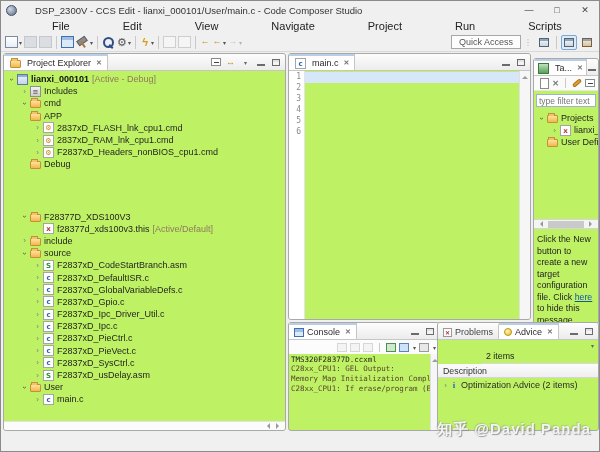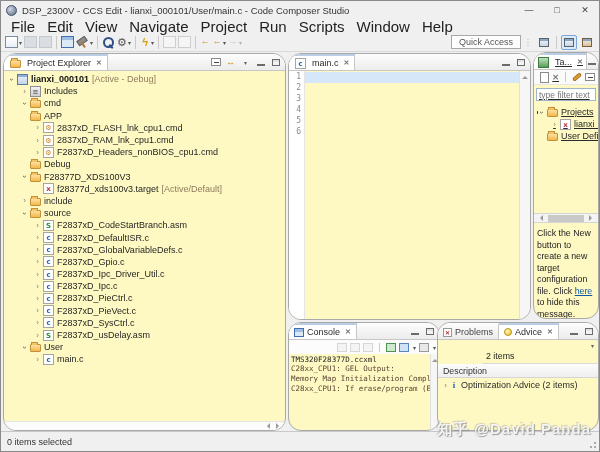--- a/index.html
+++ b/index.html
@@ -6,27 +6,27 @@
   html,body { margin:0; padding:0; background:#888; }
   .window {
     position:relative; width:600px; height:452px; background:#f0f0f0;
     font-family:"Liberation Sans", sans-serif; font-size:9px; color:#2b2b2b;
     border:1px solid #8a8a8a; overflow:hidden;
   }
   
   .titlebar { height:18px; background:#f0f0f0; display:flex; align-items:center; padding-left:5px; }
   .app-icon { width:11px; height:11px; border-radius:50%;
     background:radial-gradient(circle at 35% 35%, #cfd8e6, #5a6a80); border:1px solid #44536b; flex:none; }
-  .title-text { margin-left:5px; font-size:9.5px; color:#333; white-space:nowrap;text-align:right; }
+  .title-text { margin-left:18px; font-size:9.5px; color:#333; white-space:nowrap;text-align:right; }
   .win-controls { margin-left:auto; display:flex; height:100%; }
   .win-btn { width:28px; height:100%; display:flex; align-items:center; justify-content:center;
     font-size:9px; color:#444; }
   
   .menubar { height:14px; display:flex; align-items:center; padding-left:4px; background:#f0f0f0; }
-  .menu-item { padding:0 6px; font-size:15px; color:#222; }
+  .menu-item { padding:0 6px; font-size:11px; color:#222;margin-left:41px; }
   
   .toolbar { height:19px; display:flex; align-items:center; padding:0 3px; background:#f0f0f0;
     border-bottom:1px solid #d9d9d9; }
   .tb { height:15px; display:flex; align-items:center; margin:0 1px; flex:none; }
   .tbsep { width:1px; height:13px; background:#c9c9c9; margin:0 3px; flex:none; }
   .dd { font-size:6px; color:#555; margin-left:1px; }
   .gi { width:13px; height:12px; border:1px solid #999; background:#fff; position:relative; }
   .dis { opacity:.38; }
   .i-new { background:linear-gradient(#fff,#e8eef6); border-color:#7c8aa0; }
   .i-save { background:#b9c2cc; border-color:#7d8florida4; border-color:#7d8a94; }
@@ -45,24 +45,24 @@
   
   .qa-zone { margin-left:auto; display:flex; align-items:center; }
   .quick-access { border:1px solid #a8a8a8; border-radius:0; background:#fdfdfd;
     padding:1px 7px; font-size:9px; color:#555; }
   .dots { color:#a9a9a9; font-size:8px; margin:0 3px; }
   .persp { width:16px; height:15px; display:flex; align-items:center; justify-content:center; margin:0 1px; }
   .persp-active { background:#dcebfa; border:1px solid #7ba7d7; border-radius:2px; }
   .pico { width:10px; height:9px; border:1px solid #55636f; background:linear-gradient(#f6f9fc,#c9d6e2); box-shadow:inset 0 2px 0 #8aa5bd; }
   
   .main { position:absolute; top:51px; left:0; right:0; height:381px; background:#f0f0f0; }
-  .panel { position:absolute; background:#fef9c3; border:1px solid #a9a9a9; border-radius:13px; overflow:hidden; }
+  .panel { position:absolute; background:#bef264; border:1px solid #a9a9a9; border-radius:3px; overflow:hidden; }
   .p-explorer { left:2px; top:1px; width:283px; height:378px; }
   .p-editor   { left:287px; top:1px; width:243px; height:267px; }
-  .p-target   { left:532px; top:0; width:66px;  height:267px;text-decoration:underline; }
+  .p-target   { left:532px; top:6px; width:66px;  height:267px; }
   .p-console  { left:287px; top:270px; width:152px; height:109px; }
   .p-problems { left:436px; top:270px; width:162px; height:109px; }
   .phead { height:17px; background:linear-gradient(#fdfdfd,#ececec); border-bottom:1px solid #c6c6c6;
     display:flex; align-items:stretch; }
   .vtab { display:flex; align-items:center; gap:3px; padding:0 5px; background:#fff;
     border-right:1px solid #c6c6c6; border-top:2px solid #b9cde4; font-size:9px; white-space:nowrap; }
   .vtab.inactive { background:transparent; border-top:2px solid transparent; color:#444; }
   .tclose { font-size:7px; font-weight:bold; color:#777; margin-left:2px; }
   .ptools { margin-left:auto; display:flex; align-items:center; gap:4px; padding-right:4px; }
   .mini-icon { display:flex; align-items:center; justify-content:center; width:11px; height:11px;
@@ -319,29 +319,29 @@
             <div class="trow" style="padding-left: 29px;">
               <span class="chev">›</span>
               <span class="ic ic-cmd">⚙</span>
               <span class="tlabel">F2837xD_Headers_nonBIOS_cpu1.cmd</span>
             </div>
             <div class="trow" style="padding-left: 16px;">
               <span class="chev"></span>
               <span class="ic ic-folder"></span>
               <span class="tlabel">Debug</span>
             </div>
-            <div class="trow" style="padding-left: 16px;">
+            <div class="trow" style="padding-left: 16px; margin-top: 40px;">
               <span class="chev open">›</span>
               <span class="ic ic-folder"></span>
               <span class="tlabel">F28377D_XDS100V3</span>
             </div>
             <div class="trow" style="padding-left: 29px;">
               <span class="chev"></span>
               <span class="ic ic-ccxml">x</span>
-              <span class="tlabel">f28377d_xds100v3.target</span>
+              <span class="tlabel">f28377d_xds100v3.this</span>
               <span class="tsuffix">[Active/Default]</span>
             </div>
             <div class="trow" style="padding-left: 16px;">
               <span class="chev">›</span>
               <span class="ic ic-folder"></span>
               <span class="tlabel">include</span>
             </div>
             <div class="trow" style="padding-left: 16px;">
               <span class="chev open">›</span>
               <span class="ic ic-folder"></span>
@@ -568,19 +568,15 @@
         <span>Description</span>
       </div>
       <div class="pr-row">
         <span class="chev">›</span>
         <span class="info-i">i</span>
         <span style="margin-left:3px;">Optimization Advice (2 items)</span>
       </div>
     </div>
   </div>
 
-  <div class="statusbar">
-    <span>0 items selected</span>
-    <span class="grip"></span>
-  </div>
 
   <div class="watermark">知乎 @David Panda</div>
 </div>
 
 </body></html>

